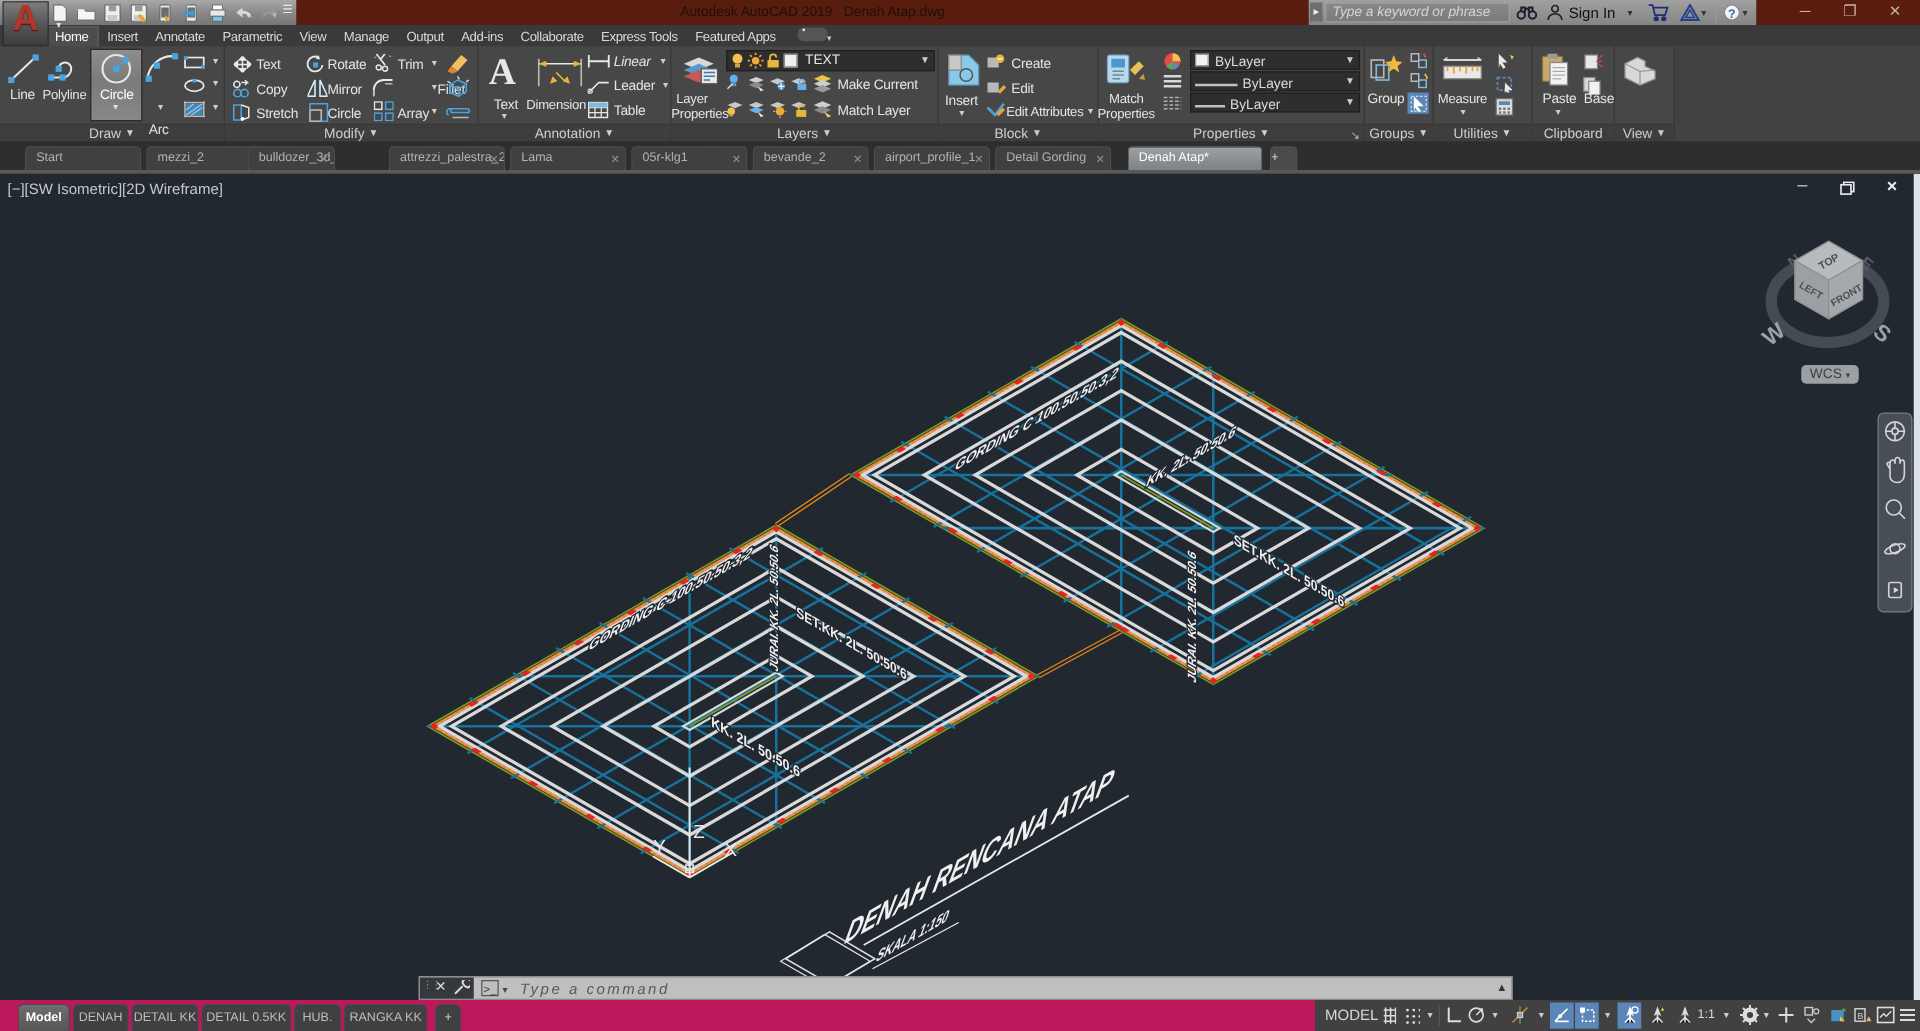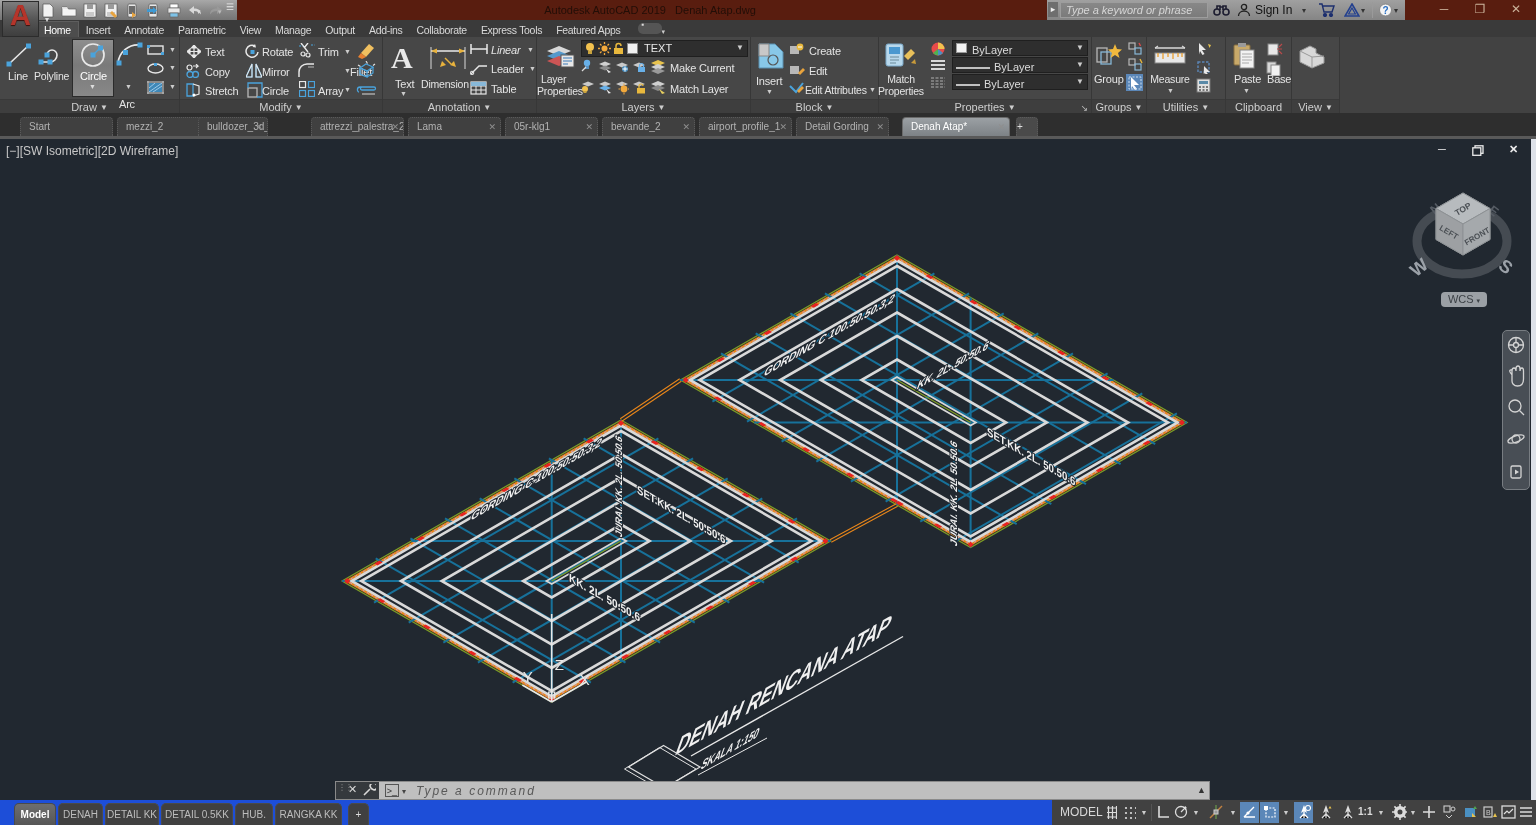--- a/index.html
+++ b/index.html
@@ -26,21 +26,21 @@
 .ftab{position:absolute;top:4px;height:19px;background:#404040;border:1px dotted #5a5a5a;border-bottom:none;border-radius:4px 4px 0 0;color:#b2b2b2;font-size:10px;line-height:18px;padding:0 15px 0 8px;white-space:nowrap;overflow:hidden}
 .ftab .fx{position:absolute;right:4px;top:0;color:#8f8f8f;font-size:9px}
 .ftab.active{background:linear-gradient(#9ba0a4,#7d8286);color:#fff;border:1px solid #6a6a6a;border-bottom:none}
 #strip{position:absolute;left:0;top:136px;width:1536px;height:3px;background:#595959}
 
 #canvas{position:absolute;left:0;top:139px;width:1536px;height:661px;background:#212830;overflow:hidden}
 
 #cmdbar{position:absolute;left:335px;top:781px;width:875px;height:19px;background:#bfbfbf;border:1px solid #8a8a8a}
 #cmdgrip{position:absolute;left:0;top:0;width:43px;height:17px;background:#35393d;color:#d8d8d8}
 
-#bottombar{position:absolute;left:0;top:800px;width:1536px;height:25px;background:#1d4ed8}
+#bottombar{position:absolute;left:0;top:800px;width:1536px;height:25px;background:#be185d}
 .ltab{position:absolute;top:3px;height:22px;background:#404040;border-radius:5px 5px 0 0;color:#bdbdbd;font-size:10px;text-align:center;line-height:22px;border:1px solid #4a4a4a;border-bottom:none;white-space:nowrap;overflow:hidden}
 .ltab.active{background:linear-gradient(#6e6e6e,#565656);color:#fff;font-weight:bold}
 .sbtn{position:absolute;top:2px;height:21px;color:#e0e0e0;text-align:center}
 .sbtn.on{background:#5b87b8}
 </style></head><body>
 <div id="titlebar"></div>
 <div id="qat"></div>
 <svg class="ic" style="left:40px;top:3px" width="16" height="15" viewBox="0 0 16 15">
     <path d="M3 1h7l3 3v10H3z" fill="#f2f2f2" stroke="#555" stroke-width=".7"></path>
   </svg>
@@ -793,21 +793,21 @@
       </svg></div>
     <div class="sbtn" style="left:1316px;width:19px"><svg width="15" height="17" viewBox="0 0 15 17" style="margin-top:2px">
         <path d="M8 1l3 8-3-2-3 2z" fill="#ddd"></path>
         <path d="M8 7v7M4 14l4-4 4 4" stroke="#ddd" stroke-width="1.3"></path>
         <path d="M12 2l1.5 2.5h-3z" fill="#e8c34e"></path>
       </svg></div>
     <div class="sbtn" style="left:1338px;width:19px"><svg width="15" height="17" viewBox="0 0 15 17" style="margin-top:2px">
         <path d="M8 1l3 8-3-2-3 2z" fill="#ddd"></path>
         <path d="M8 7v7M4 14l4-4 4 4" stroke="#ddd" stroke-width="1.3"></path>
       </svg></div>
-    <div class="abs" style="left:1358px;top:6px;color:#ddd;font-size:10px;font-weight:bold">1:1</div>
+    <div class="abs" style="left:1358px;top:6px;color:#ddd;font-size:10px;font-weight:normal">1:1</div>
     <div class="sbtn" style="left:1376px;width:10px;font-size:7px;line-height:21px;color:#ccc">▼</div>
     <div class="sbtn" style="left:1390px;width:19px"><svg width="15" height="17" viewBox="0 0 15 17" style="margin-top:2px">
         <path d="M8 2a6 6 0 1 1 0 12 6 6 0 0 1 0-12zm0 3.5a2.5 2.5 0 1 0 0 5 2.5 2.5 0 0 0 0-5z" fill="#dcdcdc"></path>
         <g stroke="#dcdcdc" stroke-width="1.6">
           <path d="M8 0v3M8 13v3M0 8h3M13 8h3M2.4 2.4l2 2M11.6 11.6l2 2M2.4 13.6l2-2M11.6 4.4l2-2"></path>
         </g>
       </svg></div>
     <div class="sbtn" style="left:1408px;width:10px;font-size:7px;line-height:21px;color:#ccc">▼</div>
     <div class="sbtn" style="left:1420px;width:17px"><svg width="13" height="17" viewBox="0 0 13 17" style="margin-top:2px">
         <path d="M7 2v12M1 8h12" stroke="#dcdcdc" stroke-width="1.6"></path>

